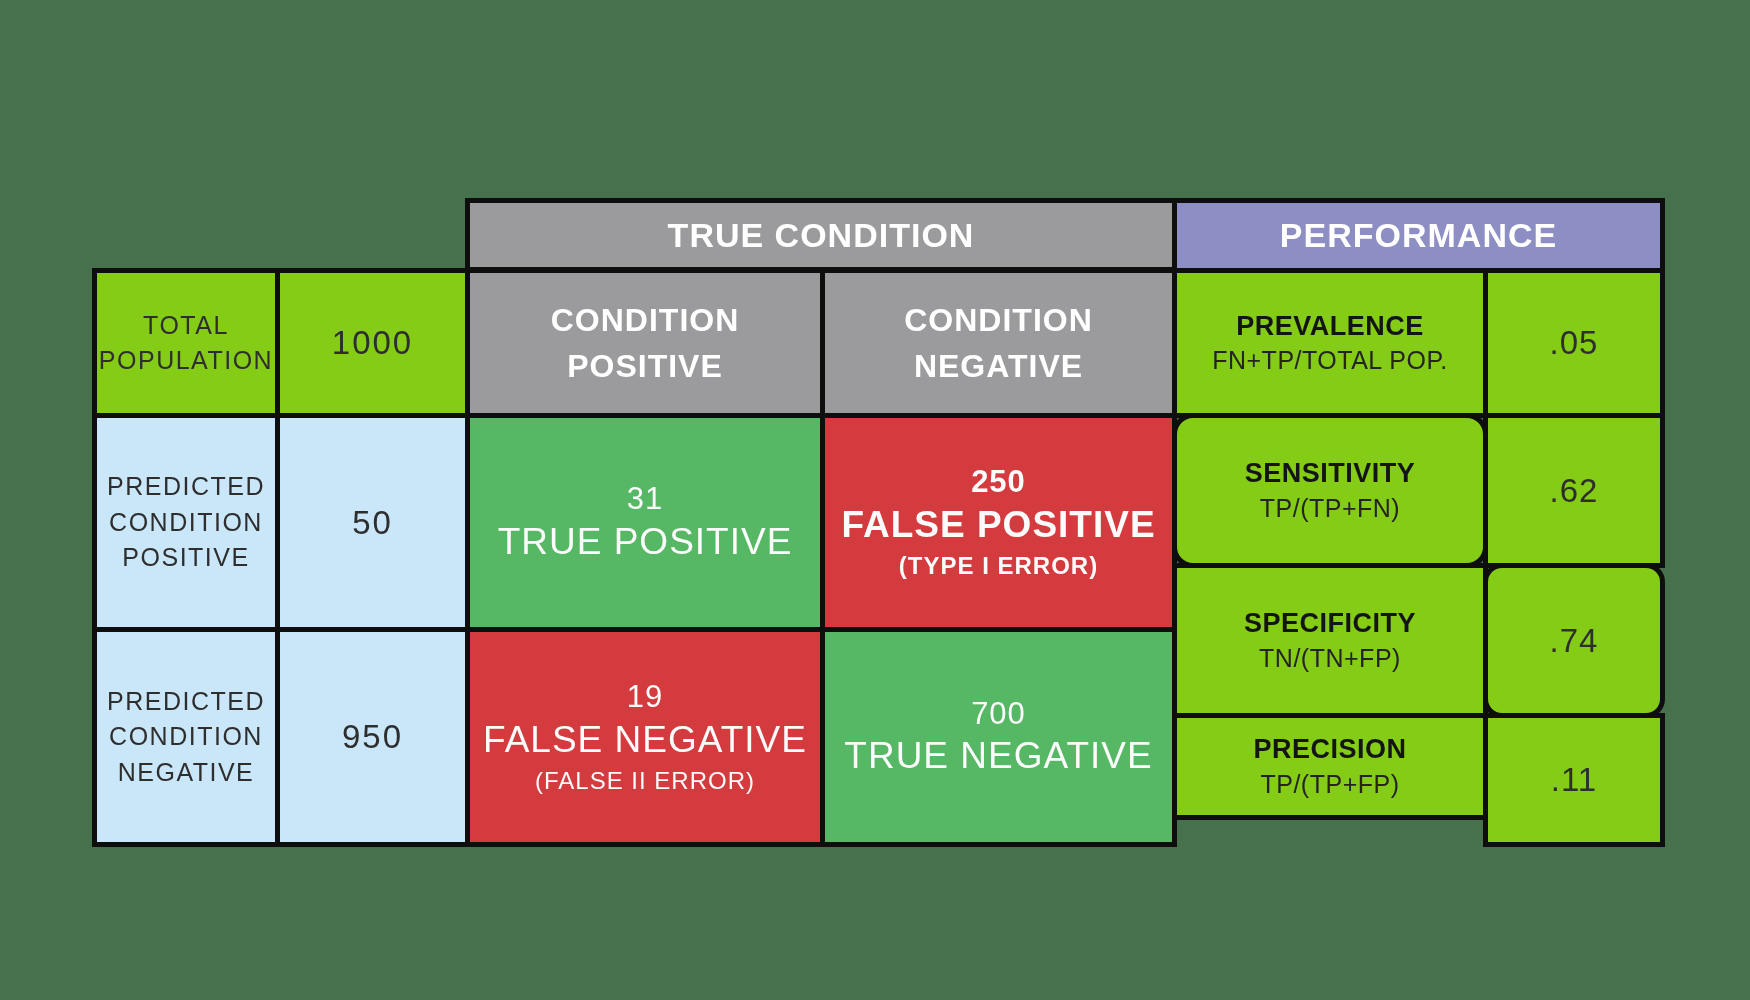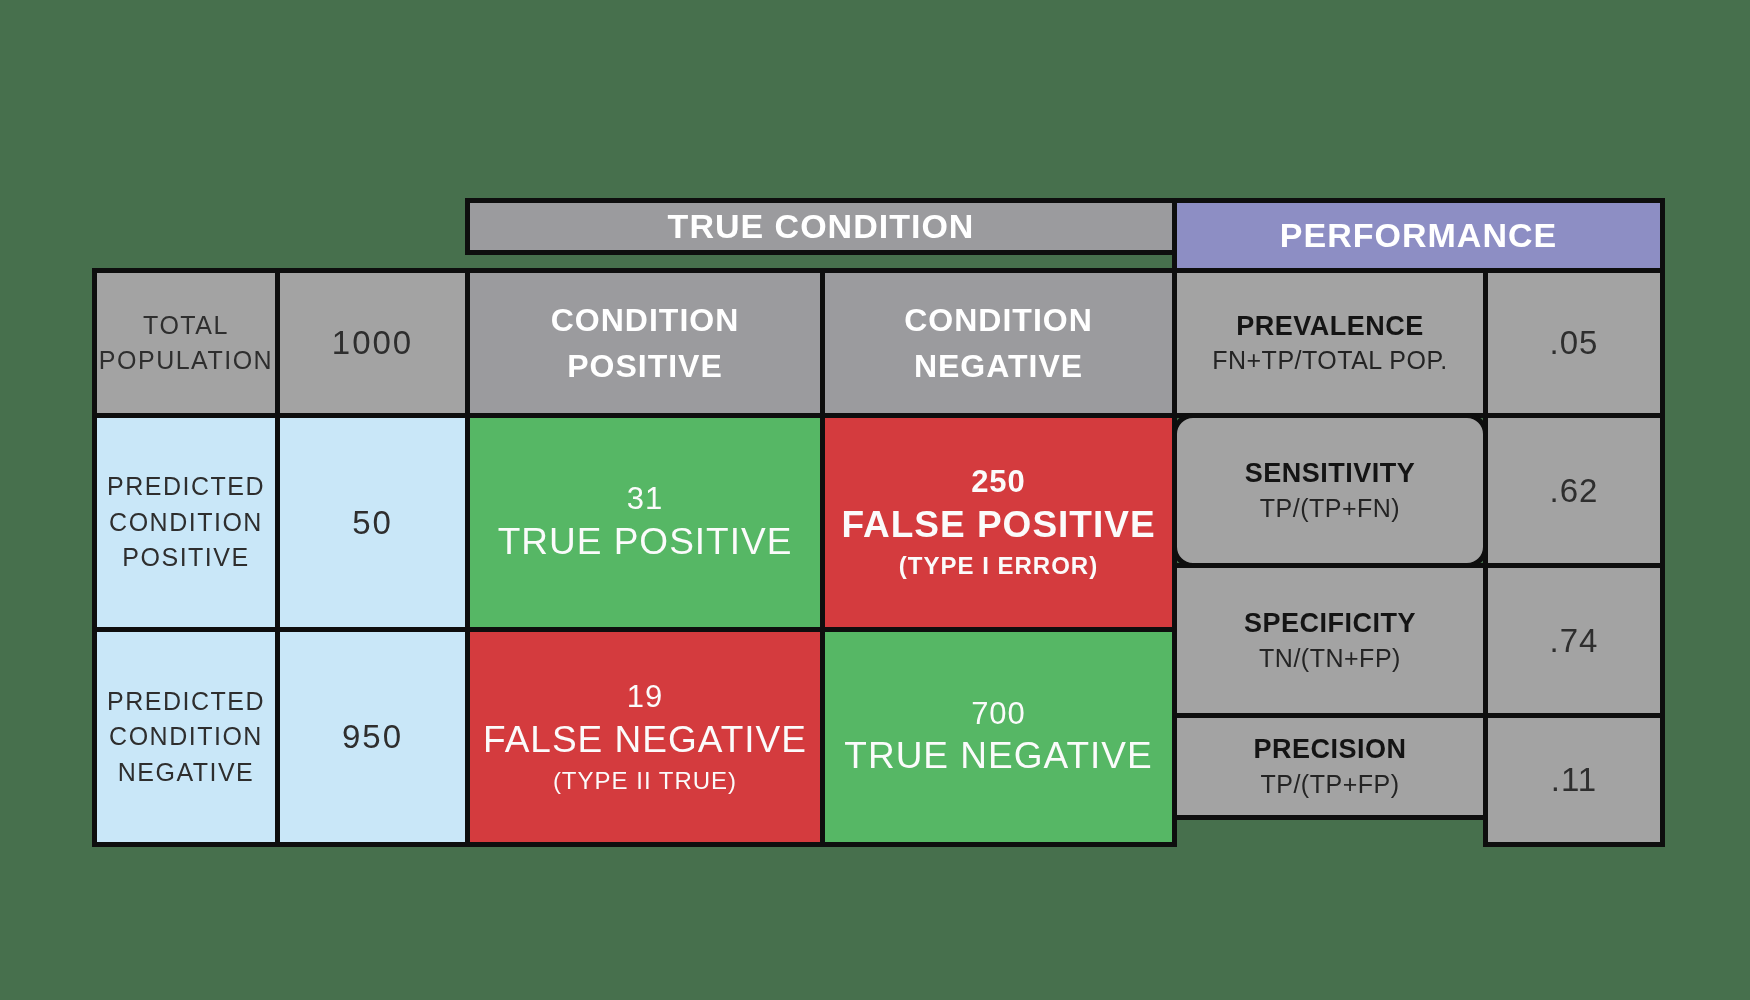--- a/index.html
+++ b/index.html
@@ -17,21 +17,21 @@
   .cell {
     position: absolute;
     box-sizing: border-box;
     border: 5px solid #0e0e0e;
     display: flex;
     flex-direction: column;
     align-items: center;
     justify-content: center;
     text-align: center;
   }
-  .light  { background: #a3a3a3; }
+  .light  { background: #84cc16; }
   .blue   { background: #c9e7f8; }
   .grayhd { background: #9b9b9e; }
   .purple { background: #8d8ec4; }
   .green  { background: #56b765; }
   .red    { background: #d43b3e; }
 
   .side-label {
     font-size: 25px;
     color: #2e2e2e;
     letter-spacing: 1.5px;
@@ -65,21 +65,21 @@
 
   .pf-name    { font-size: 27px; font-weight: 700; color: #141414; letter-spacing: 0.5px; line-height: 1.35; }
   .pf-formula { font-size: 25px; font-weight: 400; color: #242424; letter-spacing: 0.5px; line-height: 1.35; }
   .pf-value   { font-size: 33px; color: #2e2e2e; letter-spacing: 1px; }
 </style>
 </head>
 <body>
 
 <div class="stage">
 
-  <div class="cell grayhd" style="left:465px; top:198px; width:712px; height:57px;">
+  <div class="cell grayhd" style="left:465px; top:198px; width:712px; height:74px;">
     <div class="band-title">TRUE CONDITION</div>
   </div>
   <div class="cell purple" style="left:1172px; top:198px; width:493px; height:75px;">
     <div class="band-title">PERFORMANCE</div>
   </div>
 
   <div class="cell light" style="left:92px; top:268px; width:188px; height:150px;">
     <div class="side-label">TOTAL
 POPULATION</div>
   </div>
@@ -124,40 +124,40 @@
     <div class="side-label">PREDICTED
 CONDITION
 NEGATIVE</div>
   </div>
   <div class="cell blue" style="left:275px; top:627px; width:195px; height:220px;">
     <div class="side-value">950</div>
   </div>
   <div class="cell red" style="left:465px; top:627px; width:360px; height:220px;">
     <div class="mx-count">19</div>
     <div class="mx-name">FALSE NEGATIVE</div>
-    <div class="mx-note">(TYPE II TRUE)</div>
+    <div class="mx-note">(FALSE II ERROR)</div>
   </div>
   <div class="cell green" style="left:820px; top:627px; width:357px; height:220px;">
     <div class="mx-count">700</div>
     <div class="mx-name">TRUE NEGATIVE</div>
   </div>
 
   <div class="cell light" style="left:1172px; top:413px; width:316px; height:155px;border-radius:21px;">
     <div class="pf-name">SENSITIVITY</div>
     <div class="pf-formula">TP/(TP+FN)</div>
   </div>
   <div class="cell light" style="left:1483px; top:413px; width:182px; height:155px;">
     <div class="pf-value">.62</div>
   </div>
 
   <div class="cell light" style="left:1172px; top:563px; width:316px; height:155px;">
     <div class="pf-name">SPECIFICITY</div>
     <div class="pf-formula">TN/(TN+FP)</div>
   </div>
-  <div class="cell light" style="left:1483px; top:563px; width:182px; height:155px;">
+  <div class="cell light" style="left:1483px; top:563px; width:182px; height:155px;border-radius:19px;">
     <div class="pf-value">.74</div>
   </div>
 
   <div class="cell light" style="left:1172px; top:713px; width:316px; height:107px;">
     <div class="pf-name">PRECISION</div>
     <div class="pf-formula">TP/(TP+FP)</div>
   </div>
   <div class="cell light" style="left:1483px; top:713px; width:182px; height:134px;">
     <div class="pf-value">.11</div>
   </div>

